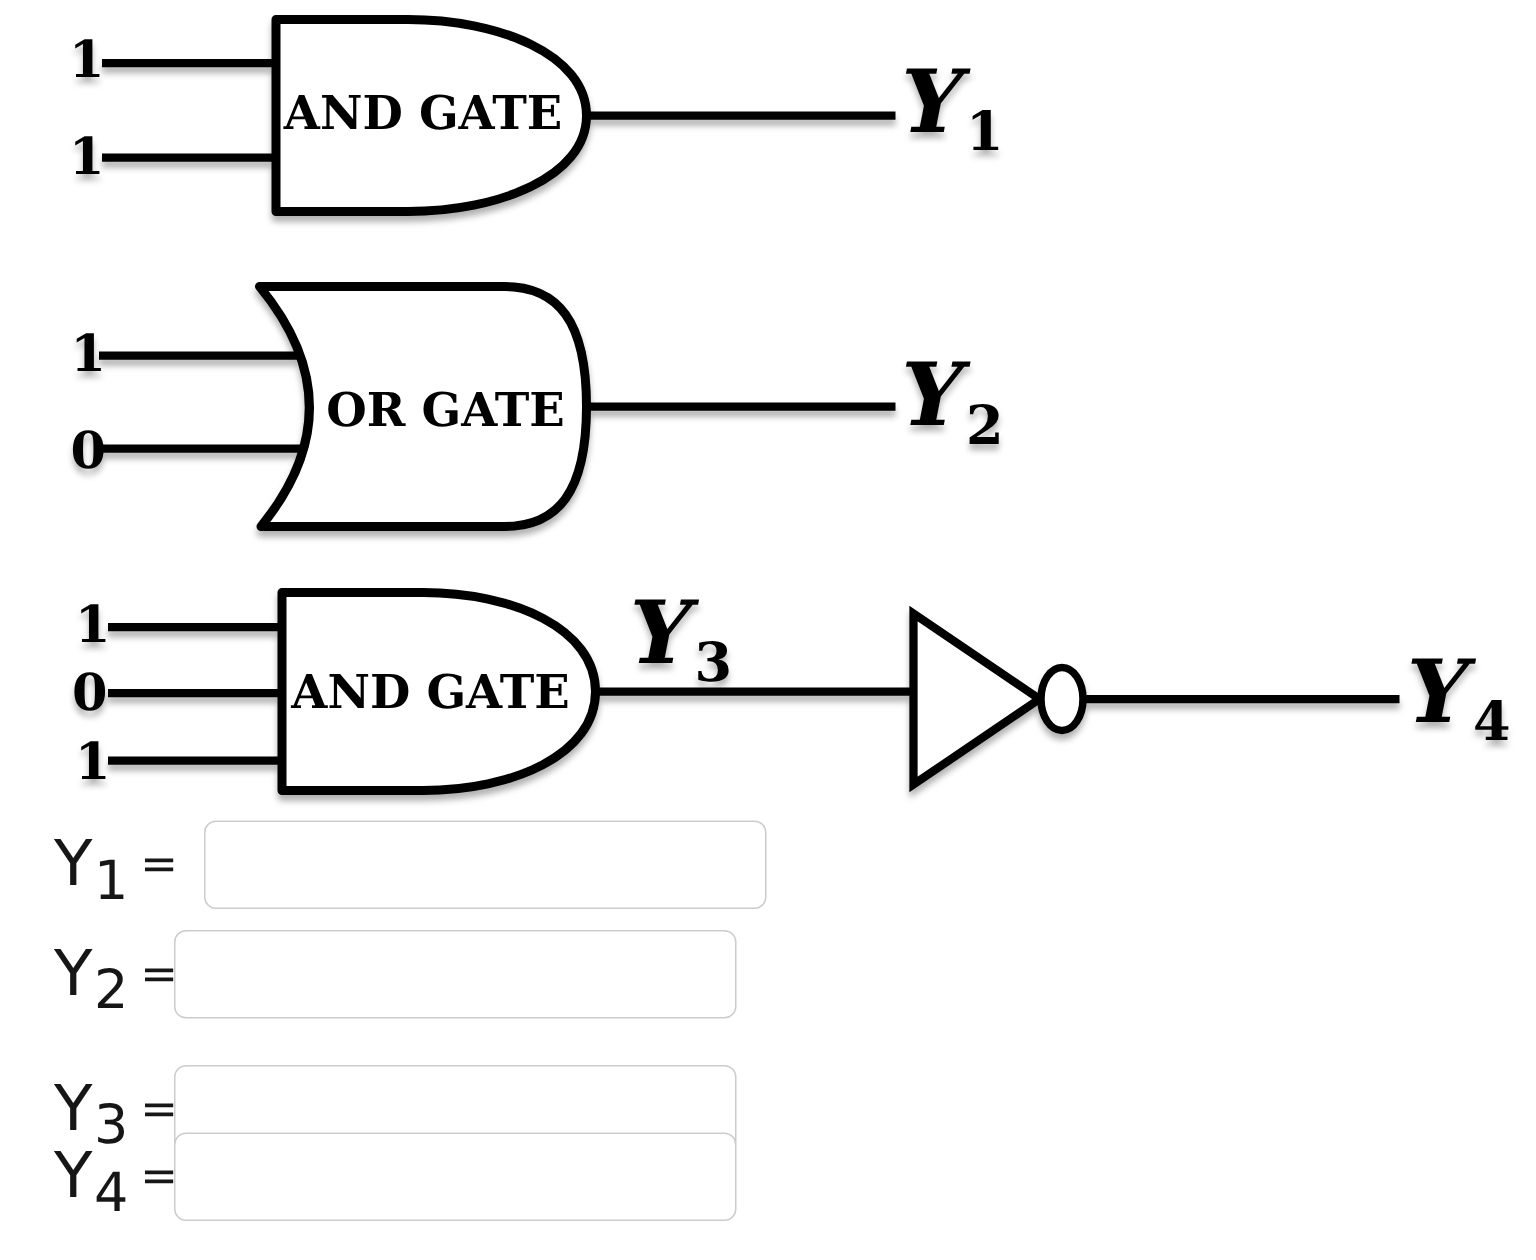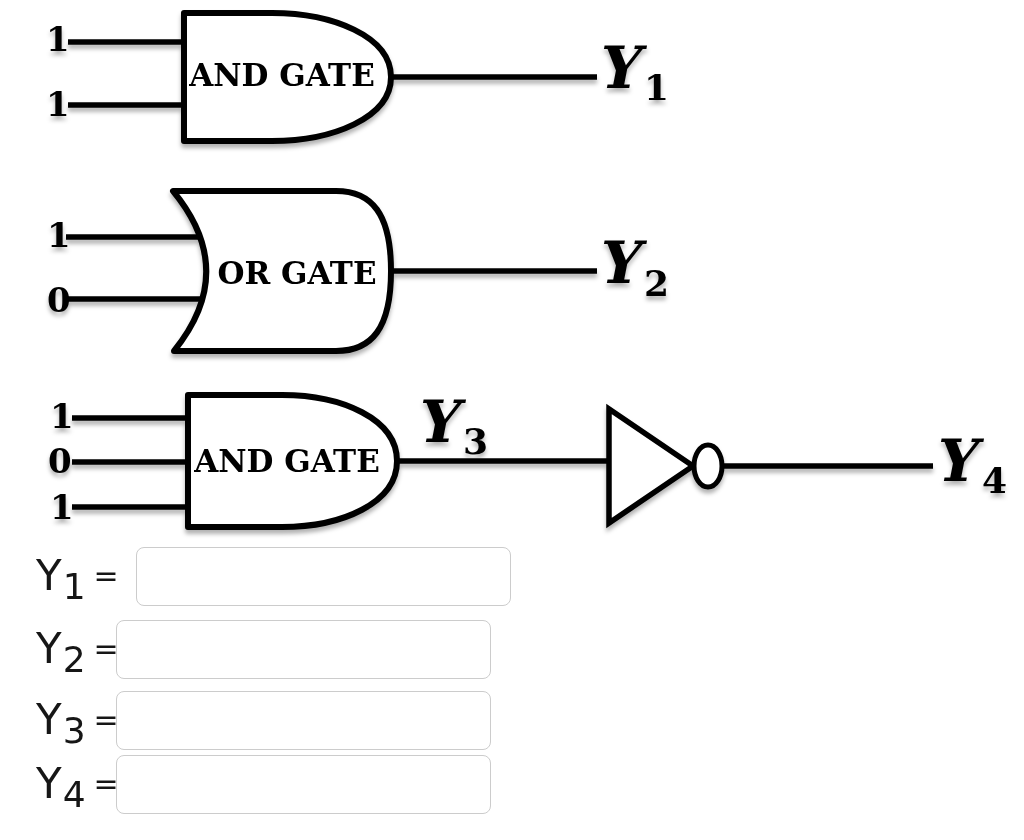--- a/index.html
+++ b/index.html
@@ -18,21 +18,21 @@
   .tri { fill: #ffffff; stroke: #000; stroke-width: 5.5; stroke-linejoin: miter; }
   .bubble { fill: #ffffff; stroke: #000; stroke-width: 5; }
   text { fill: #000; }
   .digit { font-family: "DejaVu Serif", "Liberation Serif", serif; font-weight: bold; font-size: 34px; }
   .gate-label { font-family: "DejaVu Serif", "Liberation Serif", serif; font-weight: bold; font-size: 31px; text-anchor: middle; }
   .y-out { font-family: "DejaVu Serif", "Liberation Serif", serif; font-weight: bold; font-style: italic; font-size: 58px; }
   .y-sub { font-family: "DejaVu Serif", "Liberation Serif", serif; font-weight: bold; font-size: 36px; }
 
   .answers { position: absolute; left: 0; top: 546px; width: 1024px; }
   .answer-row { position: absolute; left: 36px; height: 60px; display: flex; align-items: center; }
-  .row-0 { top: 0px; gap: 20px; } .row-1 { top: 73px; justify-content: space-between; } .row-2 { top: 144px; } .row-3 { top: 208px; }
+  .row-0 { top: 0px; gap: 20px; } .row-1 { top: 73px; justify-content: space-between; } .row-2 { top: 163px; } .row-3 { top: 208px; }
   .ylabel {
     display: inline-block; width: 80px; color: #161616;
     font-size: 42px; font-weight: normal; line-height: 1; white-space: nowrap;
   }
   .ylabel sub { font-size: 36px; vertical-align: baseline; position: relative; top: 9px; left: 1px; }
   .ylabel .eq { font-size: 30px; margin-left: 9px; position: relative; top: -4px; }
   .answer-input {
     width: 375px; height: 59px; box-sizing: border-box;
     border: 1.5px solid #cccccc; border-radius: 8px;
     background: #ffffff; font-size: 28px; padding: 0 14px;

